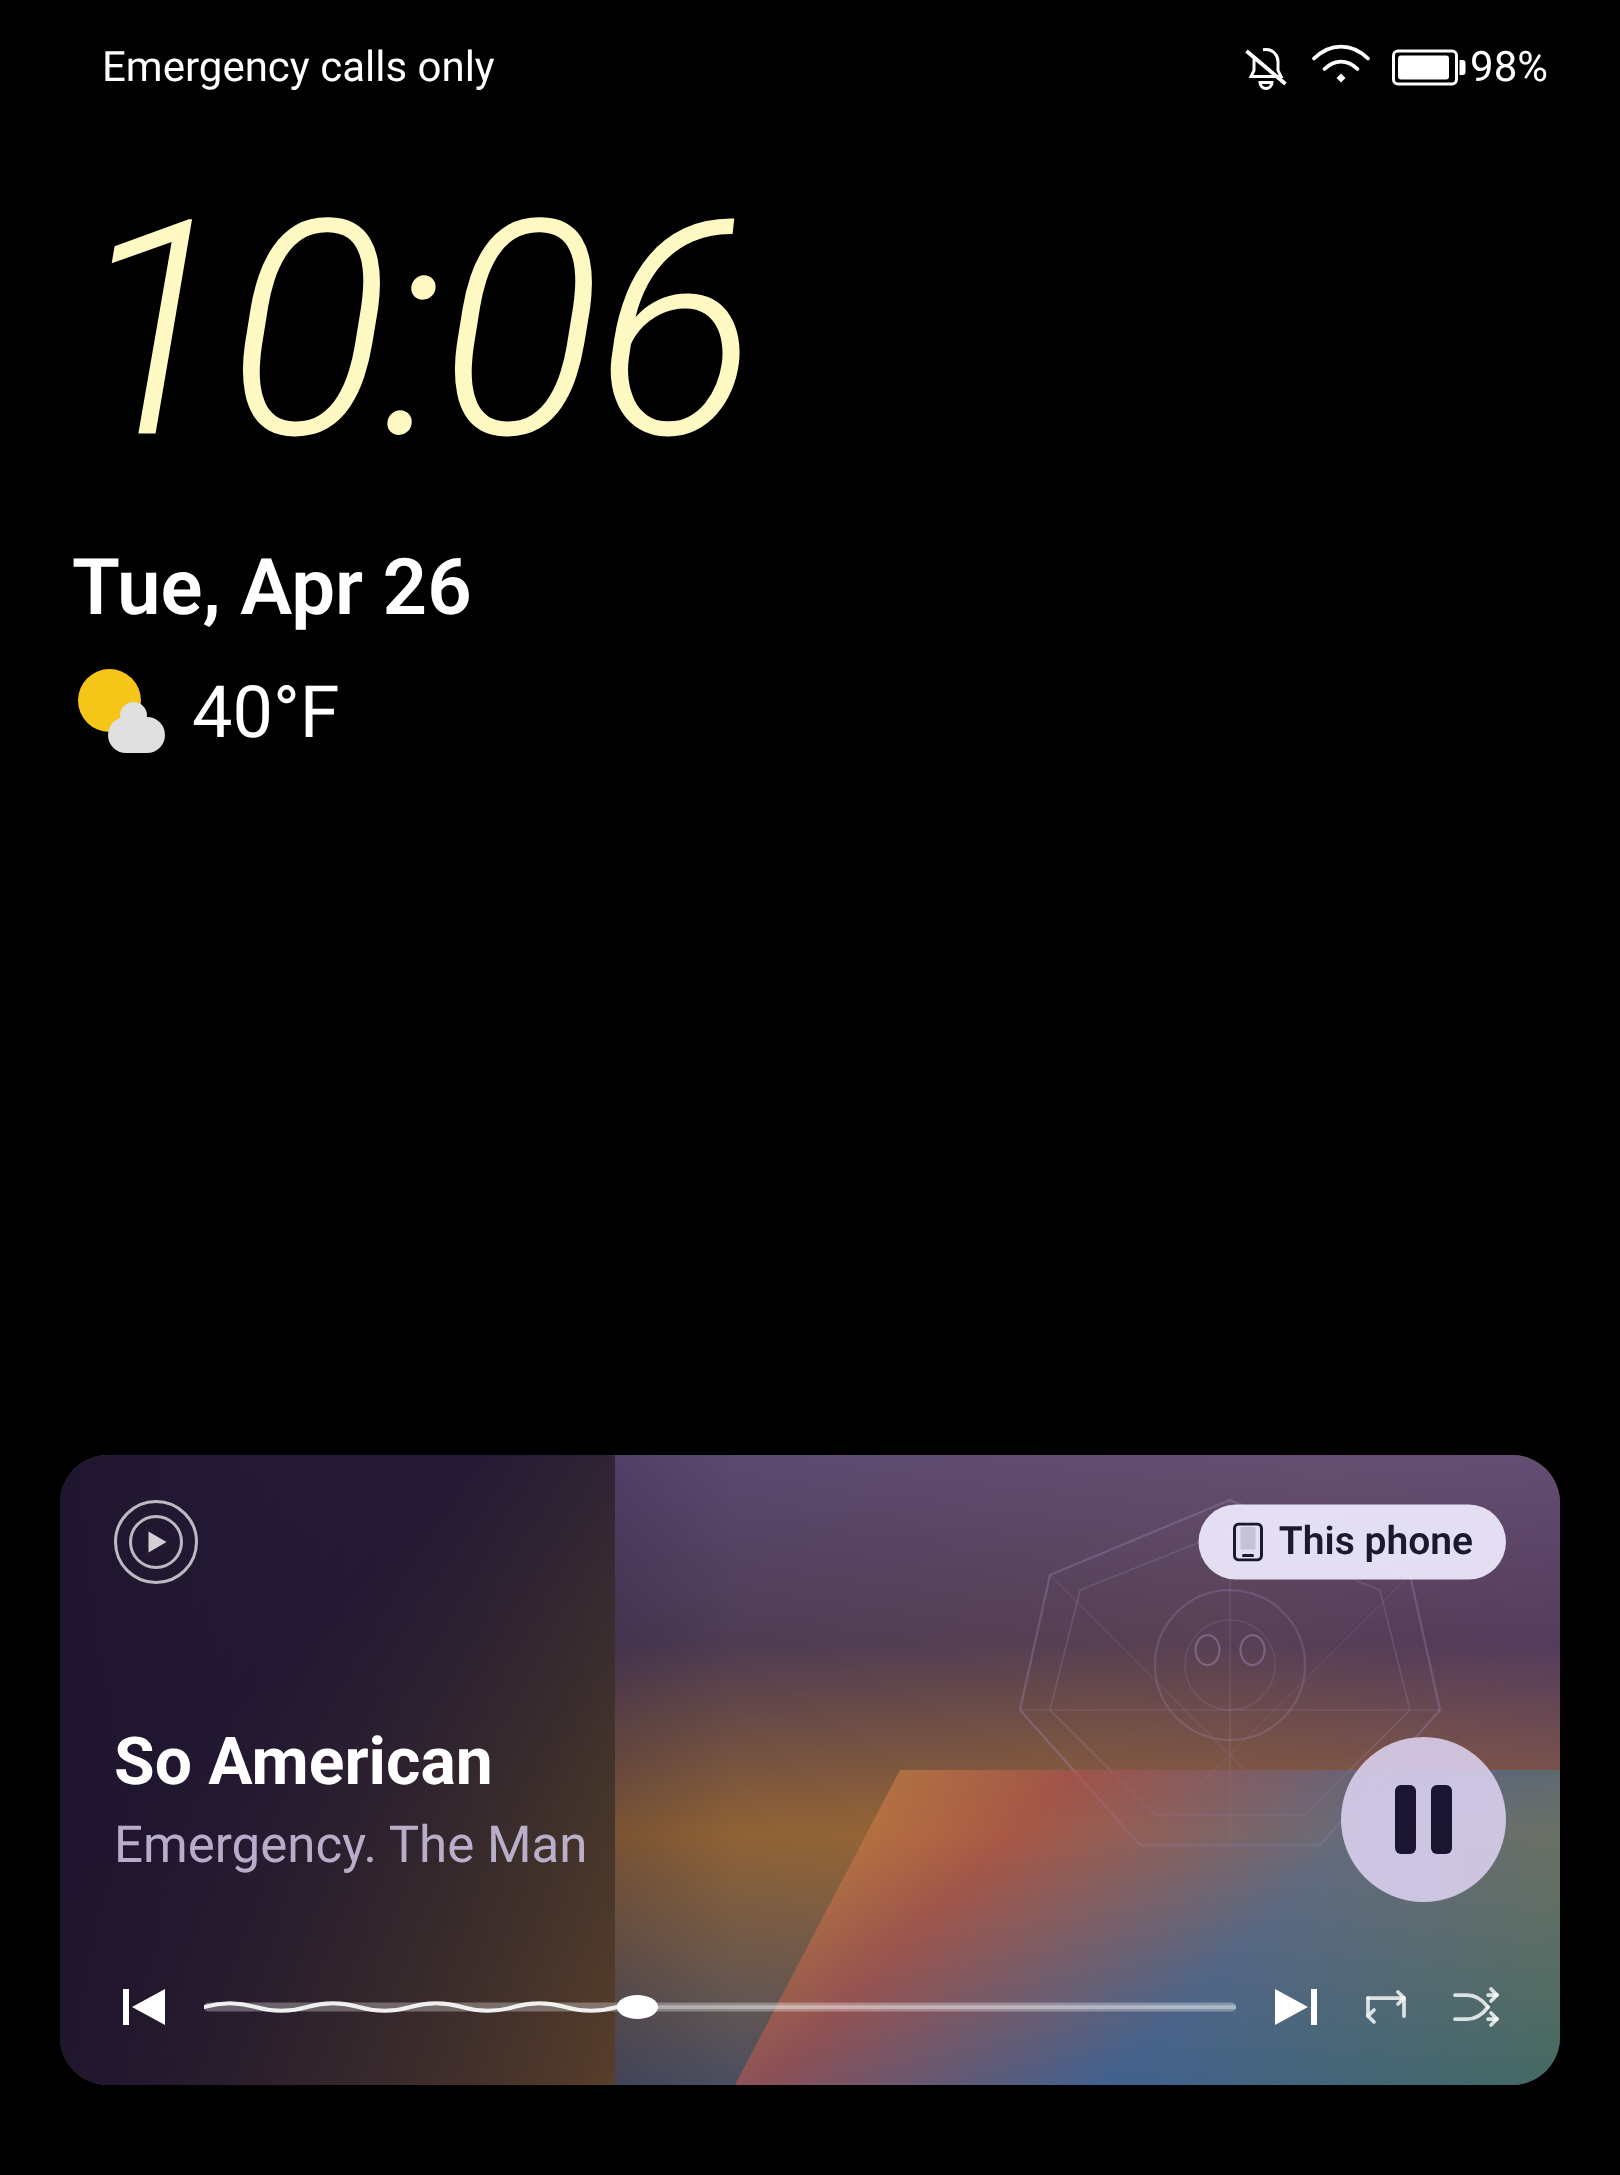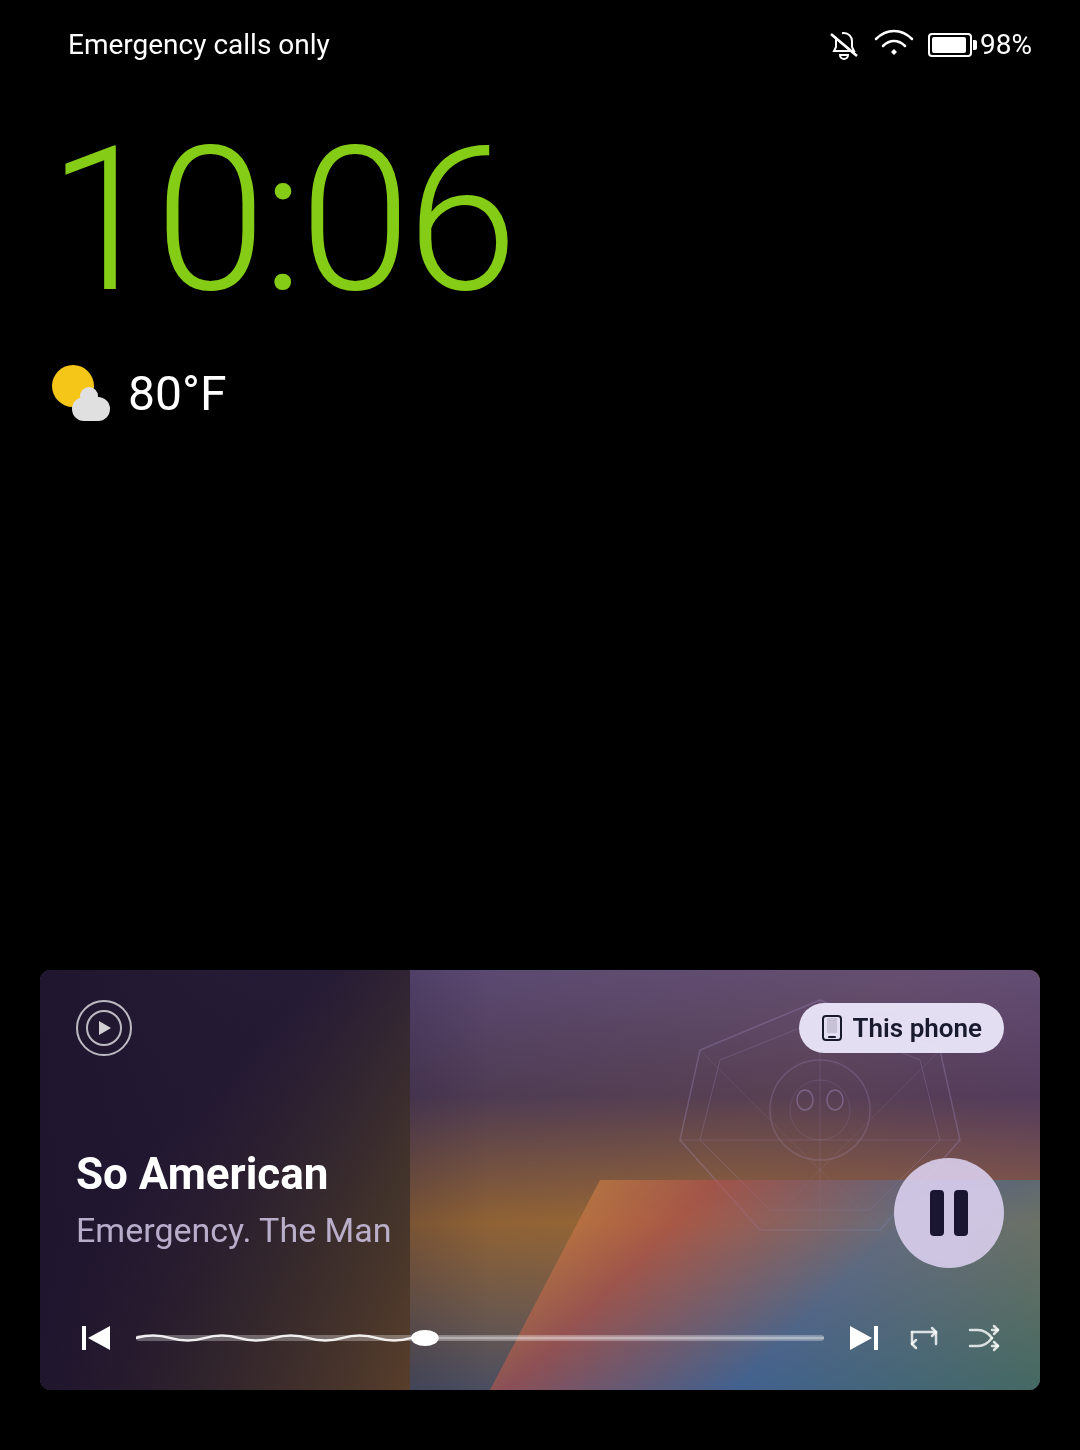--- a/index.html
+++ b/index.html
@@ -86,23 +86,24 @@
     }
 
     
     .clock-container {
       padding: 60px 48px 0 48px;
     }
 
     .clock-time {
       font-size: 200px;
       font-weight: 300;
-      color: #84cc16;
+      color: #fef9c3;
       letter-spacing: -4px;
       line-height: 1;
+      font-style: italic;
     }
 
     
     .date-weather {
       padding: 40px 48px 0 48px;
     }
 
     .date-text {
       font-size: 52px;
       font-weight: 600;
@@ -159,21 +160,21 @@
       color: #fff;
     }
 
     
     .music-card {
       position: absolute;
       bottom: 60px;
       left: 40px;
       right: 40px;
       height: 420px;
-      border-radius: 11px;
+      border-radius: 32px;
       overflow: hidden;
       background: #404040;
     }
 
     .music-card-bg {
       position: absolute;
       inset: 0;
       background: linear-gradient(135deg, 
         #3a2a4a 0%, 
         #2a1f3a 20%, 
@@ -426,26 +427,27 @@
       </div>
     </div>
   </div>
 </div>
 
 <div class="clock-container">
   <div class="clock-time">10:06</div>
 </div>
 
 <div class="date-weather">
+  <div class="date-text">Tue, Apr 26</div>
   <div class="weather-row">
     <div class="weather-icon">
       <div class="sun-circle"></div>
       <div class="cloud-shape"></div>
     </div>
-    <span class="weather-temp">80°F</span>
+    <span class="weather-temp">40°F</span>
   </div>
 </div>
 
 <div class="music-card">
 
   <div class="music-card-bg"></div>
   <div class="album-art-overlay">
     <div class="art-figure"></div>
 
     <div class="geo-lines">

